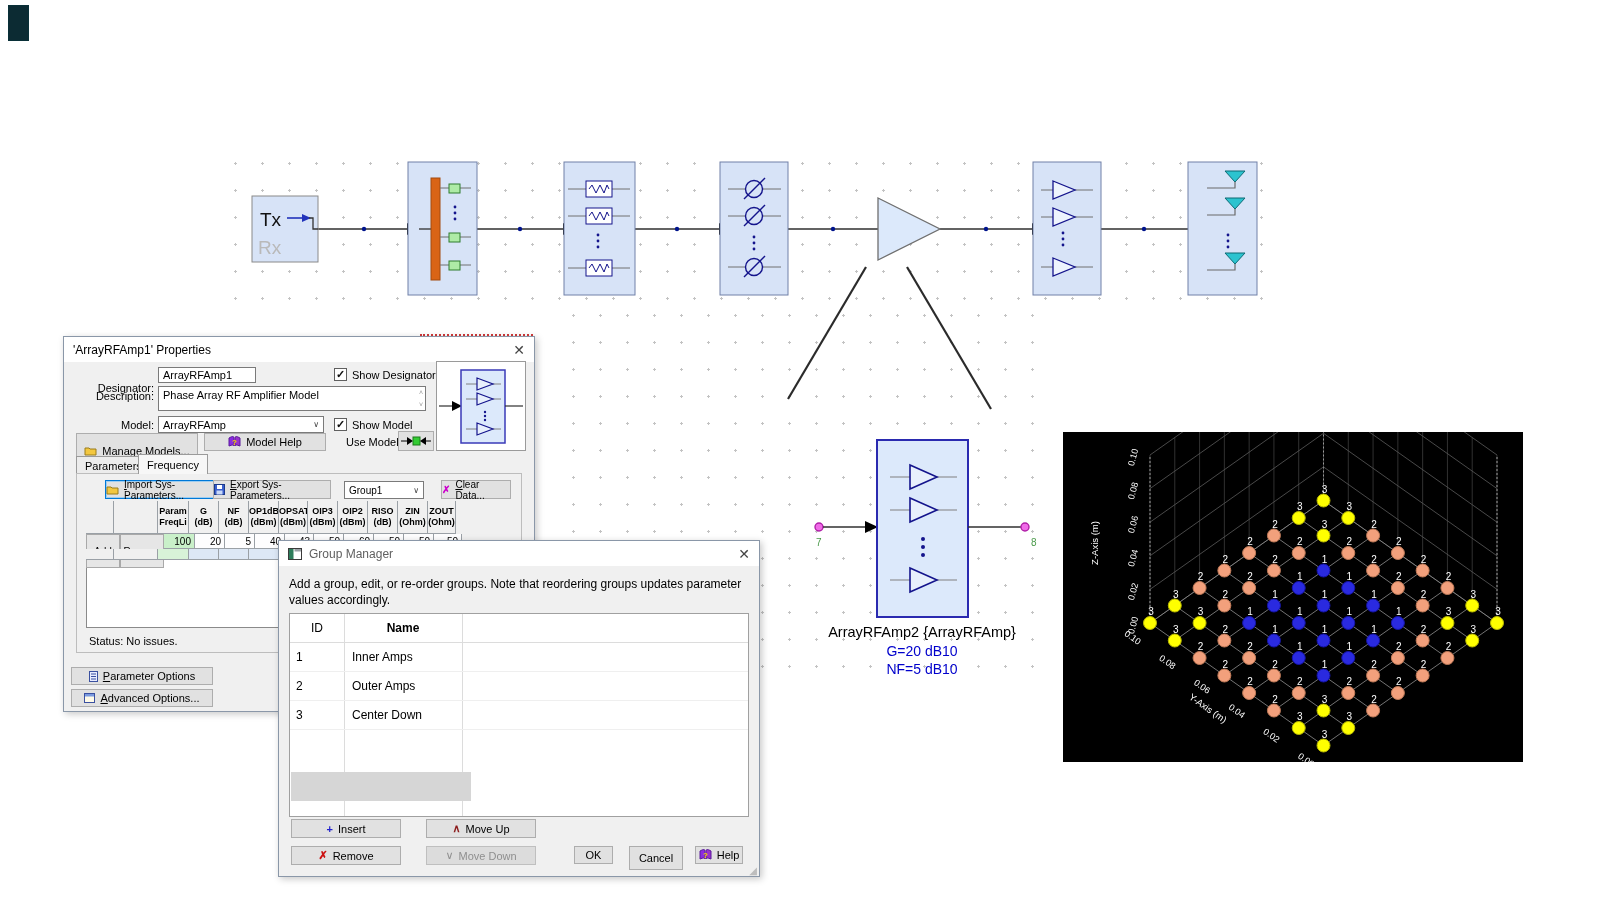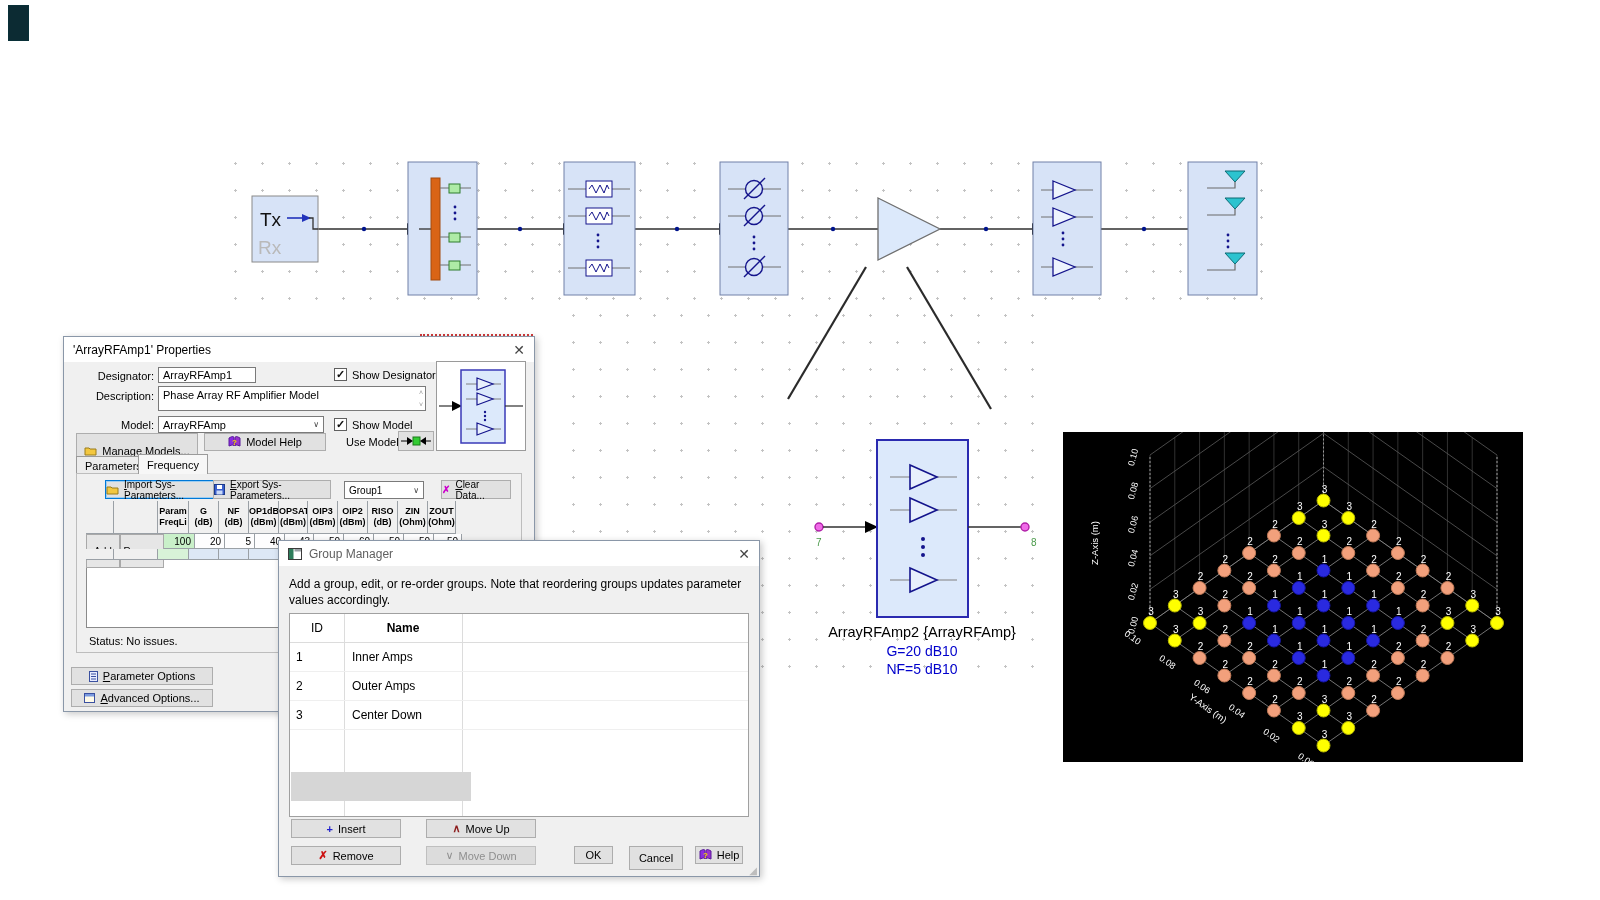--- a/index.html
+++ b/index.html
@@ -228,21 +228,21 @@
       <text x="922" y="674" font-size="14" fill="#0000cc" text-anchor="middle">NF=5 dB10</text>
     </g>
   </svg>
 
   <div class="dlg props">
     <div class="dlg-title">
       <span class="t">'ArrayRFAmp1' Properties</span>
       <span class="x">✕</span>
     </div>
 
-    <div class="lbl r" style="left:28px;top:33px;width:62px;">Designator:</div>
+    <div class="lbl r" style="left:28px;top:45px;width:62px;">Designator:</div>
     <div class="inp" style="left:94px;top:30px;width:98px;height:16px;">ArrayRFAmp1</div>
     <div class="cbrow" style="left:270px;top:31px;">
       <span class="cb">✓</span>
       <span>Show Designator</span>
     </div>
 
     <div class="lbl r" style="left:28px;top:53px;width:62px;">Description:</div>
     <div class="tarea" style="left:94px;top:49px;width:268px;height:25px;">
       <span>Phase Array RF Amplifier Model</span>
       <span class="sc" style="top:2px;">˄</span>

